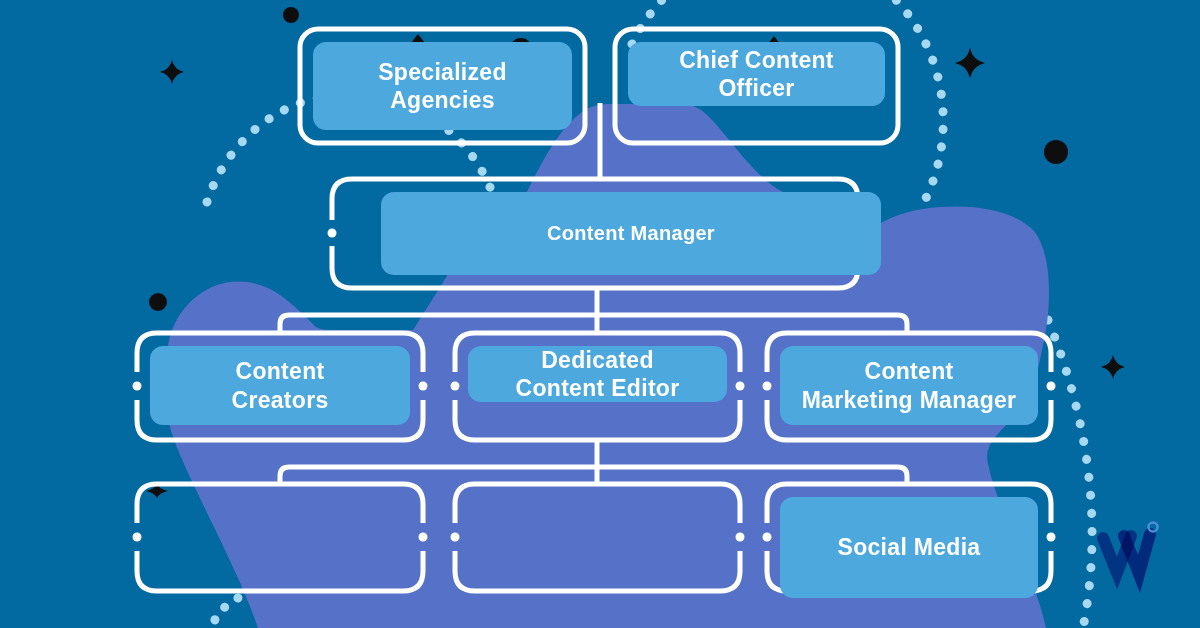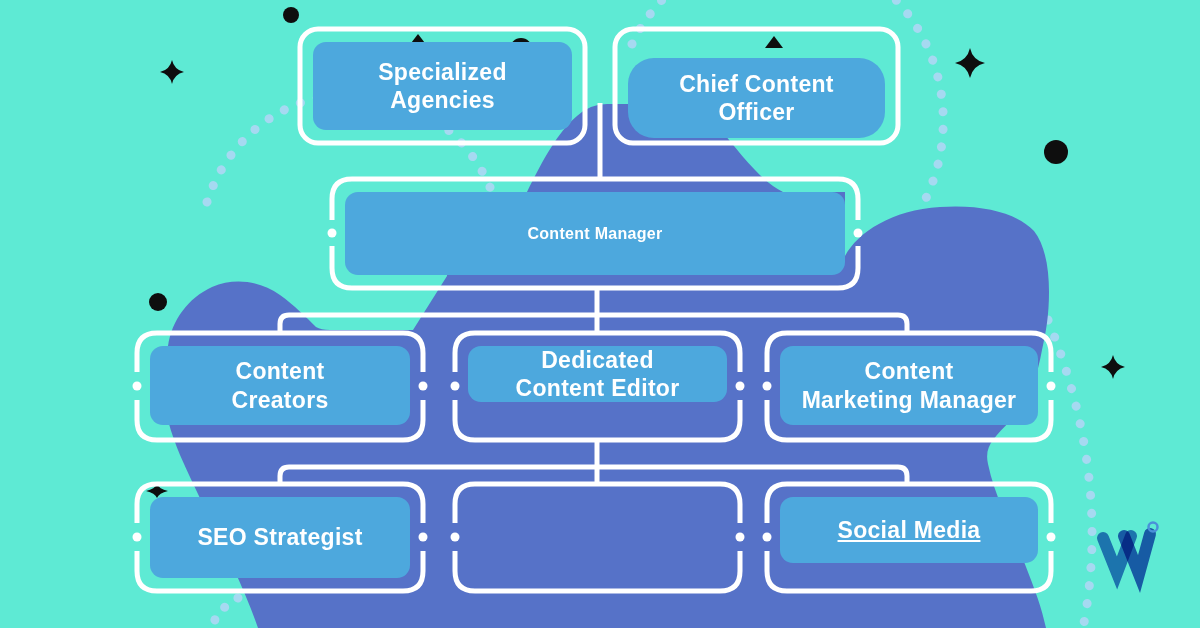--- a/index.html
+++ b/index.html
@@ -1,31 +1,31 @@
 <!DOCTYPE html>
 <html style="--blob: #5672c8; --box: #4da8dd; --line: #ffffff; --dot: #a6d9f1; --ink: #0e0e0e; --logo1: #4a7ed0; --logo2: #3c63c5; --ring: #4a90d9;"><head>
 <meta charset="utf-8">
 <style>
   :root{
     --blob:#5672c8; --box:#4da8dd; --line:#ffffff; --dot:#a6d9f1;
     --ink:#0e0e0e; --logo1:#4a7ed0; --logo2:#3c63c5; --ring:#4a90d9;
   }
   html,body{margin:0;padding:0;background:#fff;}
   .stage{
-    position:relative;width:1200px;height:628px;overflow:hidden;background:#5eead4;
+    position:relative;width:1200px;height:628px;overflow:hidden;background:#0369a1;
     font-family:"Liberation Sans","DejaVu Sans",sans-serif;
   }
   .stage svg.underlay{position:absolute;left:0;top:0;}
   .node{
     position:absolute;display:flex;align-items:center;justify-content:center;
     background:var(--box);border-radius:13px;color:#fff;font-weight:700;
     text-align:center;line-height:1.22;letter-spacing:.3px;
   }
   .node .lbl{white-space:pre-line;padding:2px 8px;}
-  .fs23{font-size:23px;} .fs24{font-size:16px;}
+  .fs23{font-size:23px;} .fs24{font-size:20px;margin-left:36px;}
 </style>
 </head>
 <body>
 
 <div class="stage">
 
   <svg class="underlay" width="1200" height="628" viewBox="0 0 1200 628">
 
     <g fill="none" stroke="var(--dot)" stroke-width="9" stroke-linecap="round">
       <path d="M 207,202 A 152,158 0 0 1 492,192" stroke-dasharray="0.1 17.5"></path>
@@ -144,21 +144,21 @@
       <path style="mix-blend-mode:multiply" stroke="var(--logo2)" d="M 1124,536 L 1139,574 L 1150,534"></path>
       <circle cx="1153" cy="527" r="4.5" stroke="var(--ring)" stroke-width="2.5"></circle>
     </g>
   </svg>
 
   <div class="node fs23" style="left:313px;top:42px;width:259px;height:88px;">
     <span class="lbl">Specialized
 Agencies</span>
   </div>
 
-  <div class="node fs23" style="left:628px;top:58px;width:257px;height:80px;border-radius:26px;">
+  <div class="node fs23" style="left:628px;top:42px;width:257px;height:64px;">
     <span class="lbl">Chief Content
 Officer</span>
   </div>
 
   <div class="node fs24" style="left:345px;top:192px;width:500px;height:83px;">
     <span class="lbl">Content Manager</span>
   </div>
 
   <div class="node fs23" style="left:150px;top:346px;width:260px;height:79px;">
     <span class="lbl">Content
@@ -168,22 +168,19 @@
   <div class="node fs23" style="left:468px;top:346px;width:259px;height:56px;">
     <span class="lbl">Dedicated
 Content Editor</span>
   </div>
 
   <div class="node fs23" style="left:780px;top:346px;width:258px;height:79px;">
     <span class="lbl">Content
 Marketing Manager</span>
   </div>
 
-  <div class="node fs23" style="left:150px;top:497px;width:260px;height:81px;">
-    <span class="lbl">SEO Strategist</span>
-  </div>
 
 
-  <div class="node fs23" style="left:780px;top:497px;width:258px;height:66px;text-decoration:underline;">
+  <div class="node fs23" style="left:780px;top:497px;width:258px;height:101px;">
     <span class="lbl">Social Media</span>
   </div>
 
 </div>
 
 </body></html>

